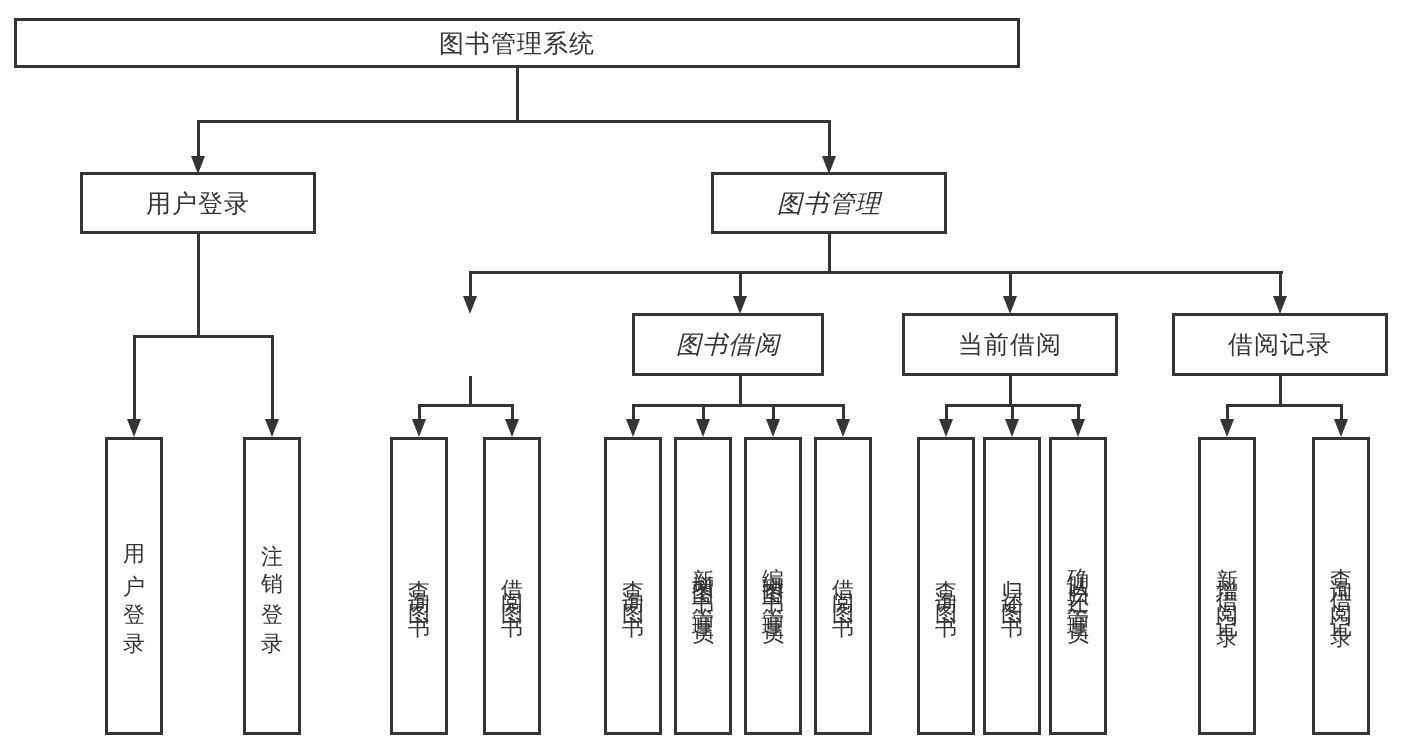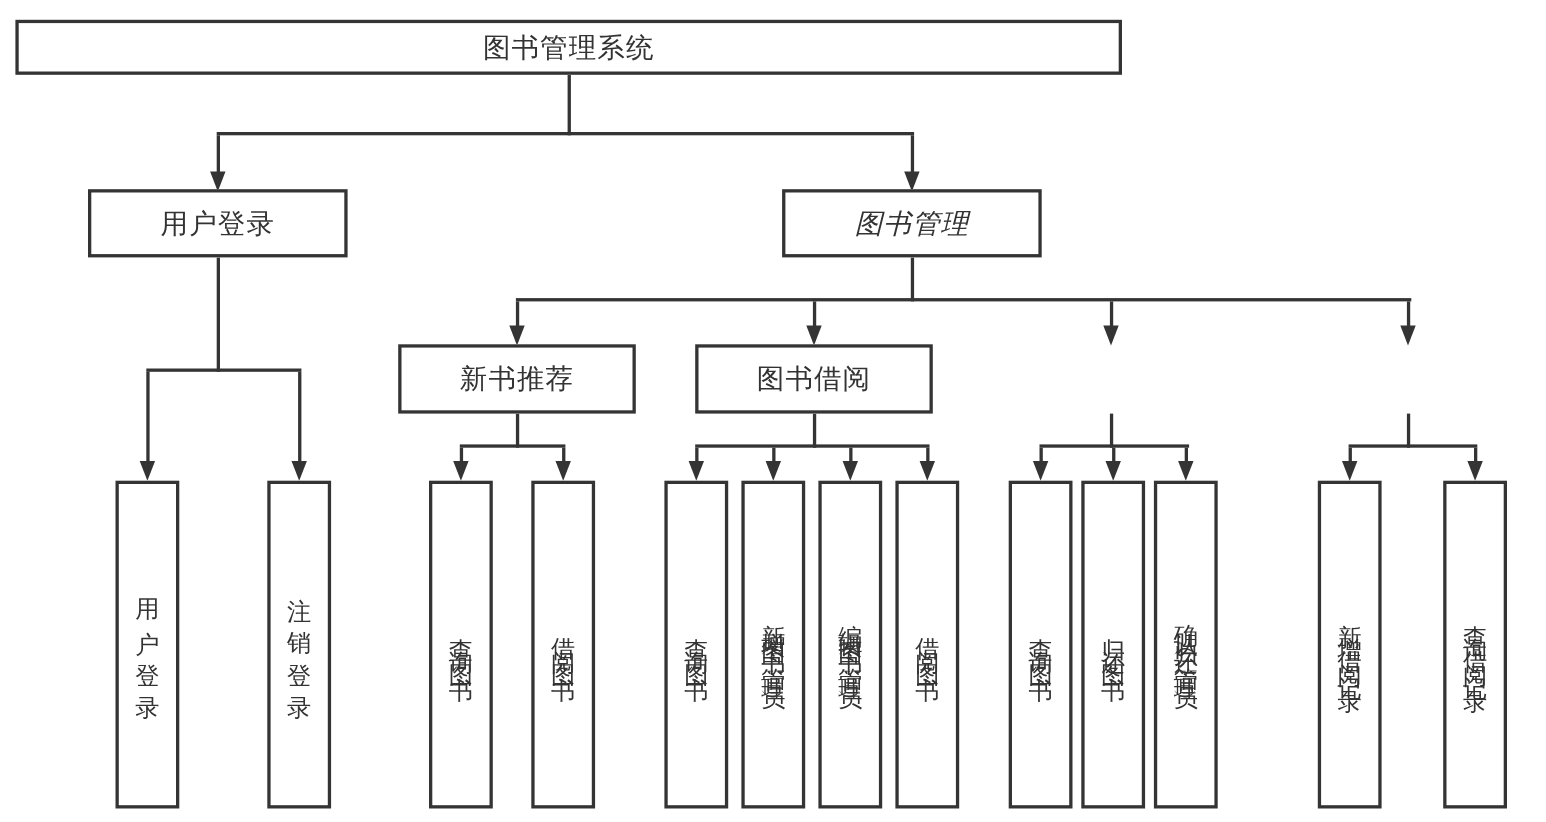--- a/index.html
+++ b/index.html
@@ -92,22 +92,23 @@
   <div class="hline" style="left:469px; top:271px; width:814px;"></div>
   <div class="vline" style="left:469px; top:274px; height:26px;"></div>
   <div class="vline" style="left:739px; top:274px; height:26px;"></div>
   <div class="vline" style="left:1009px; top:274px; height:26px;"></div>
   <div class="vline" style="left:1279px; top:274px; height:26px;"></div>
   <div class="arrow" style="left:463px; top:296px;"></div>
   <div class="arrow" style="left:733px; top:296px;"></div>
   <div class="arrow" style="left:1003px; top:296px;"></div>
   <div class="arrow" style="left:1273px; top:296px;"></div>
 
-  <div class="node" style="left:362px; top:313px; width:216px; height:63px;">新书推荐</div>
-  <div class="node" style="left:632px; top:313px; width:216px; height:63px;">图书借阅</div>
+  <div class="node" style="left:632px; top:313px; width:192px; height:63px;font-style:italic;">图书借阅</div>
+  <div class="node" style="left:902px; top:313px; width:216px; height:63px;">当前借阅</div>
+  <div class="node" style="left:1172px; top:313px; width:216px; height:63px;">借阅记录</div>
 
   <div class="vline" style="left:469px; top:376px; height:31px;"></div>
   <div class="hline" style="left:418px; top:404px; width:96px;"></div>
   <div class="vline" style="left:418px; top:407px; height:14px;"></div>
   <div class="vline" style="left:511px; top:407px; height:14px;"></div>
   <div class="arrow" style="left:412px; top:419px;"></div>
   <div class="arrow" style="left:505px; top:419px;"></div>
 
   <div class="vline" style="left:739px; top:376px; height:31px;"></div>
   <div class="hline" style="left:632px; top:404px; width:213px;"></div>

